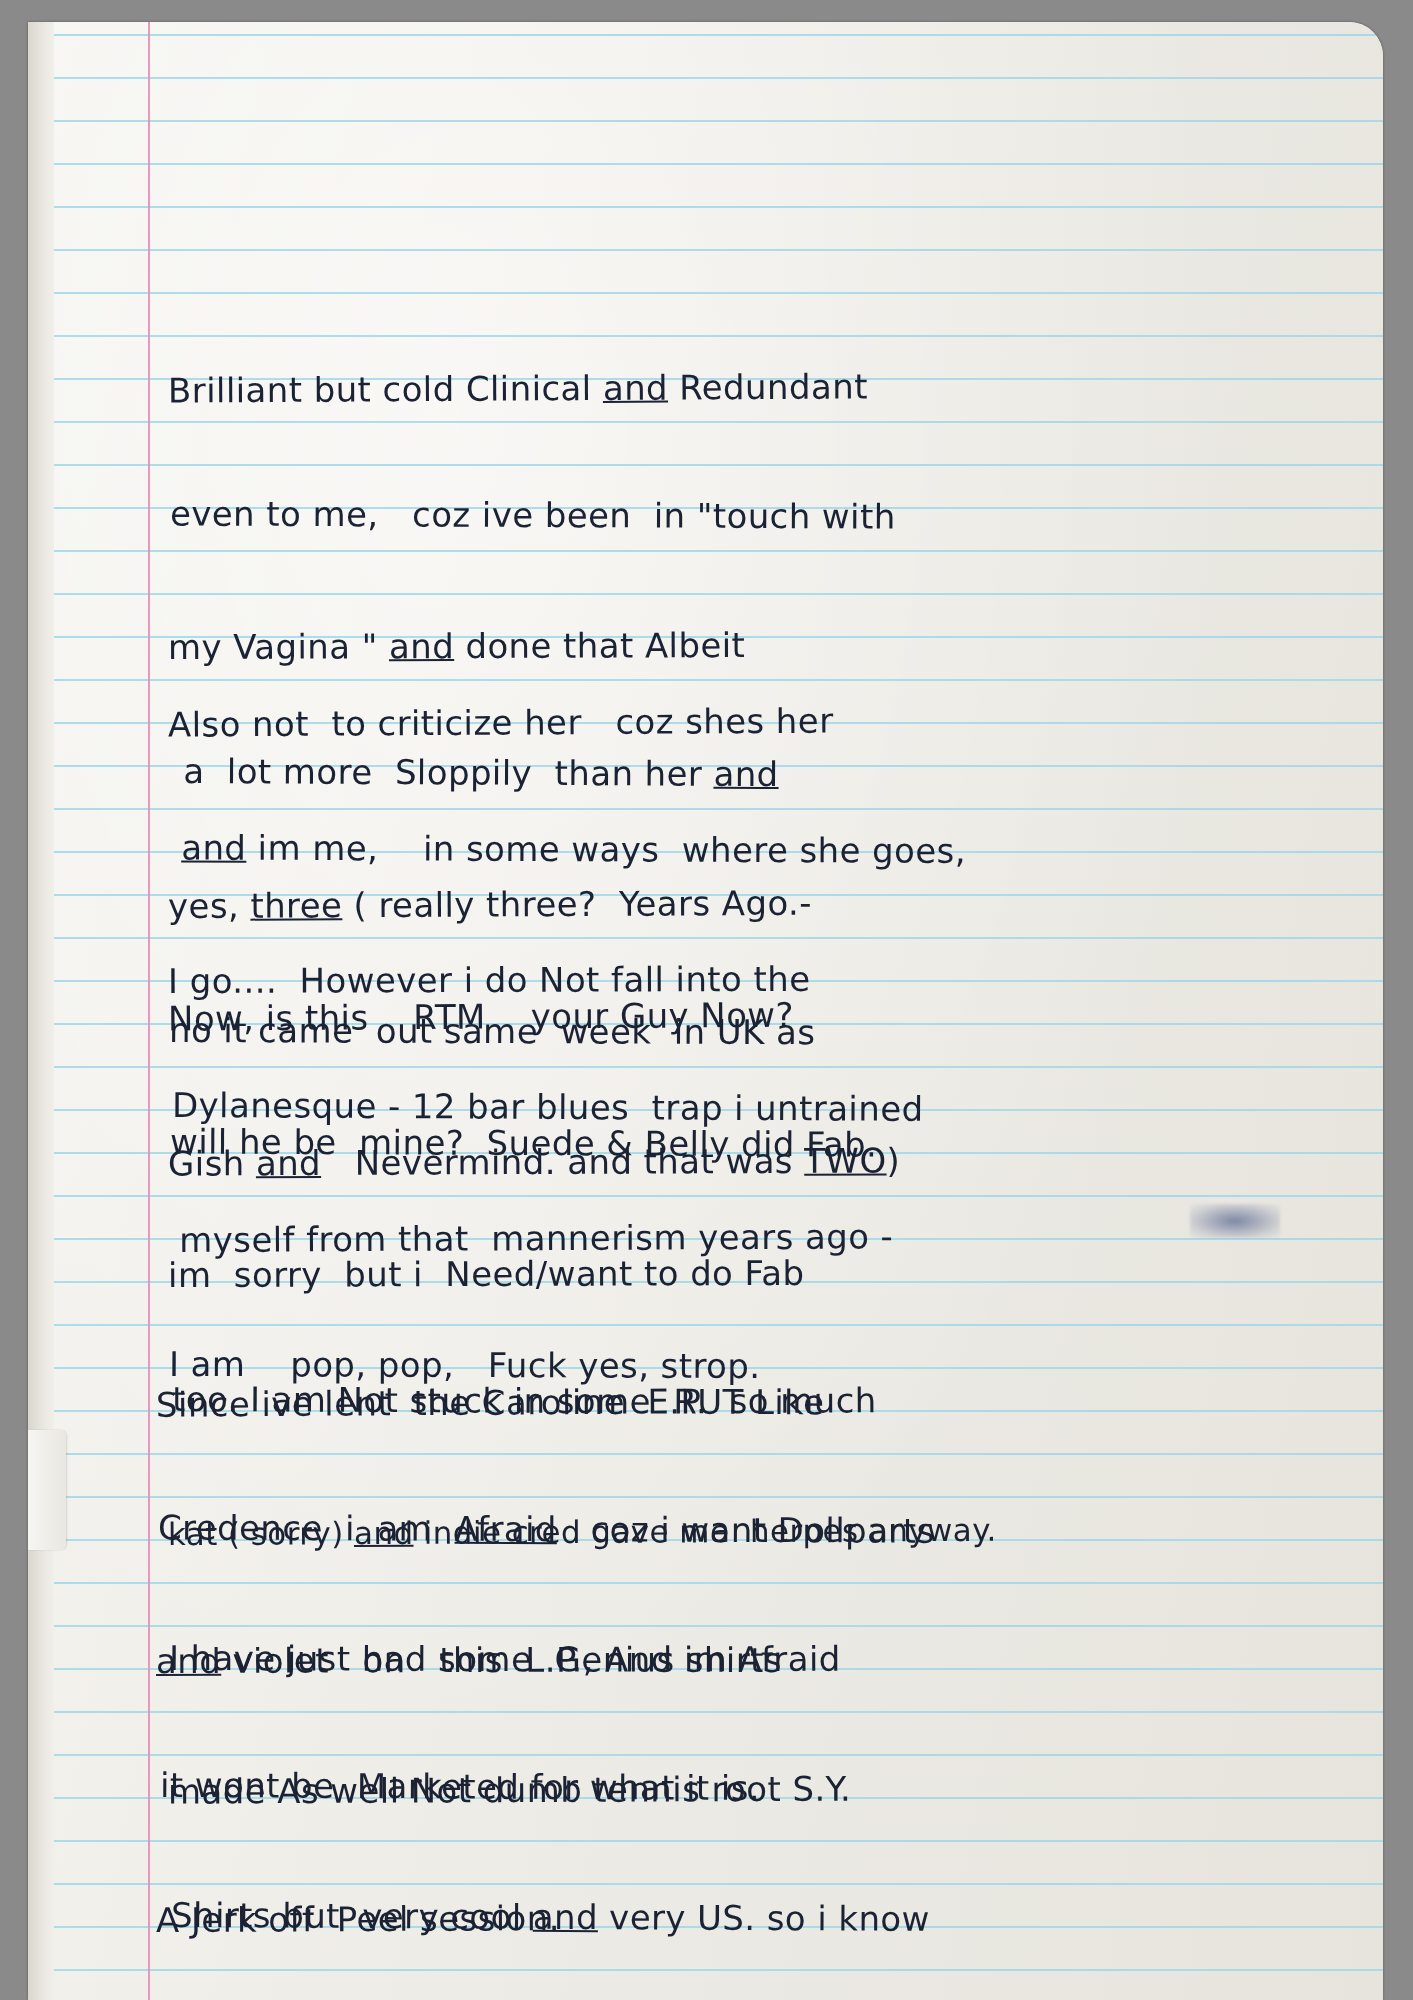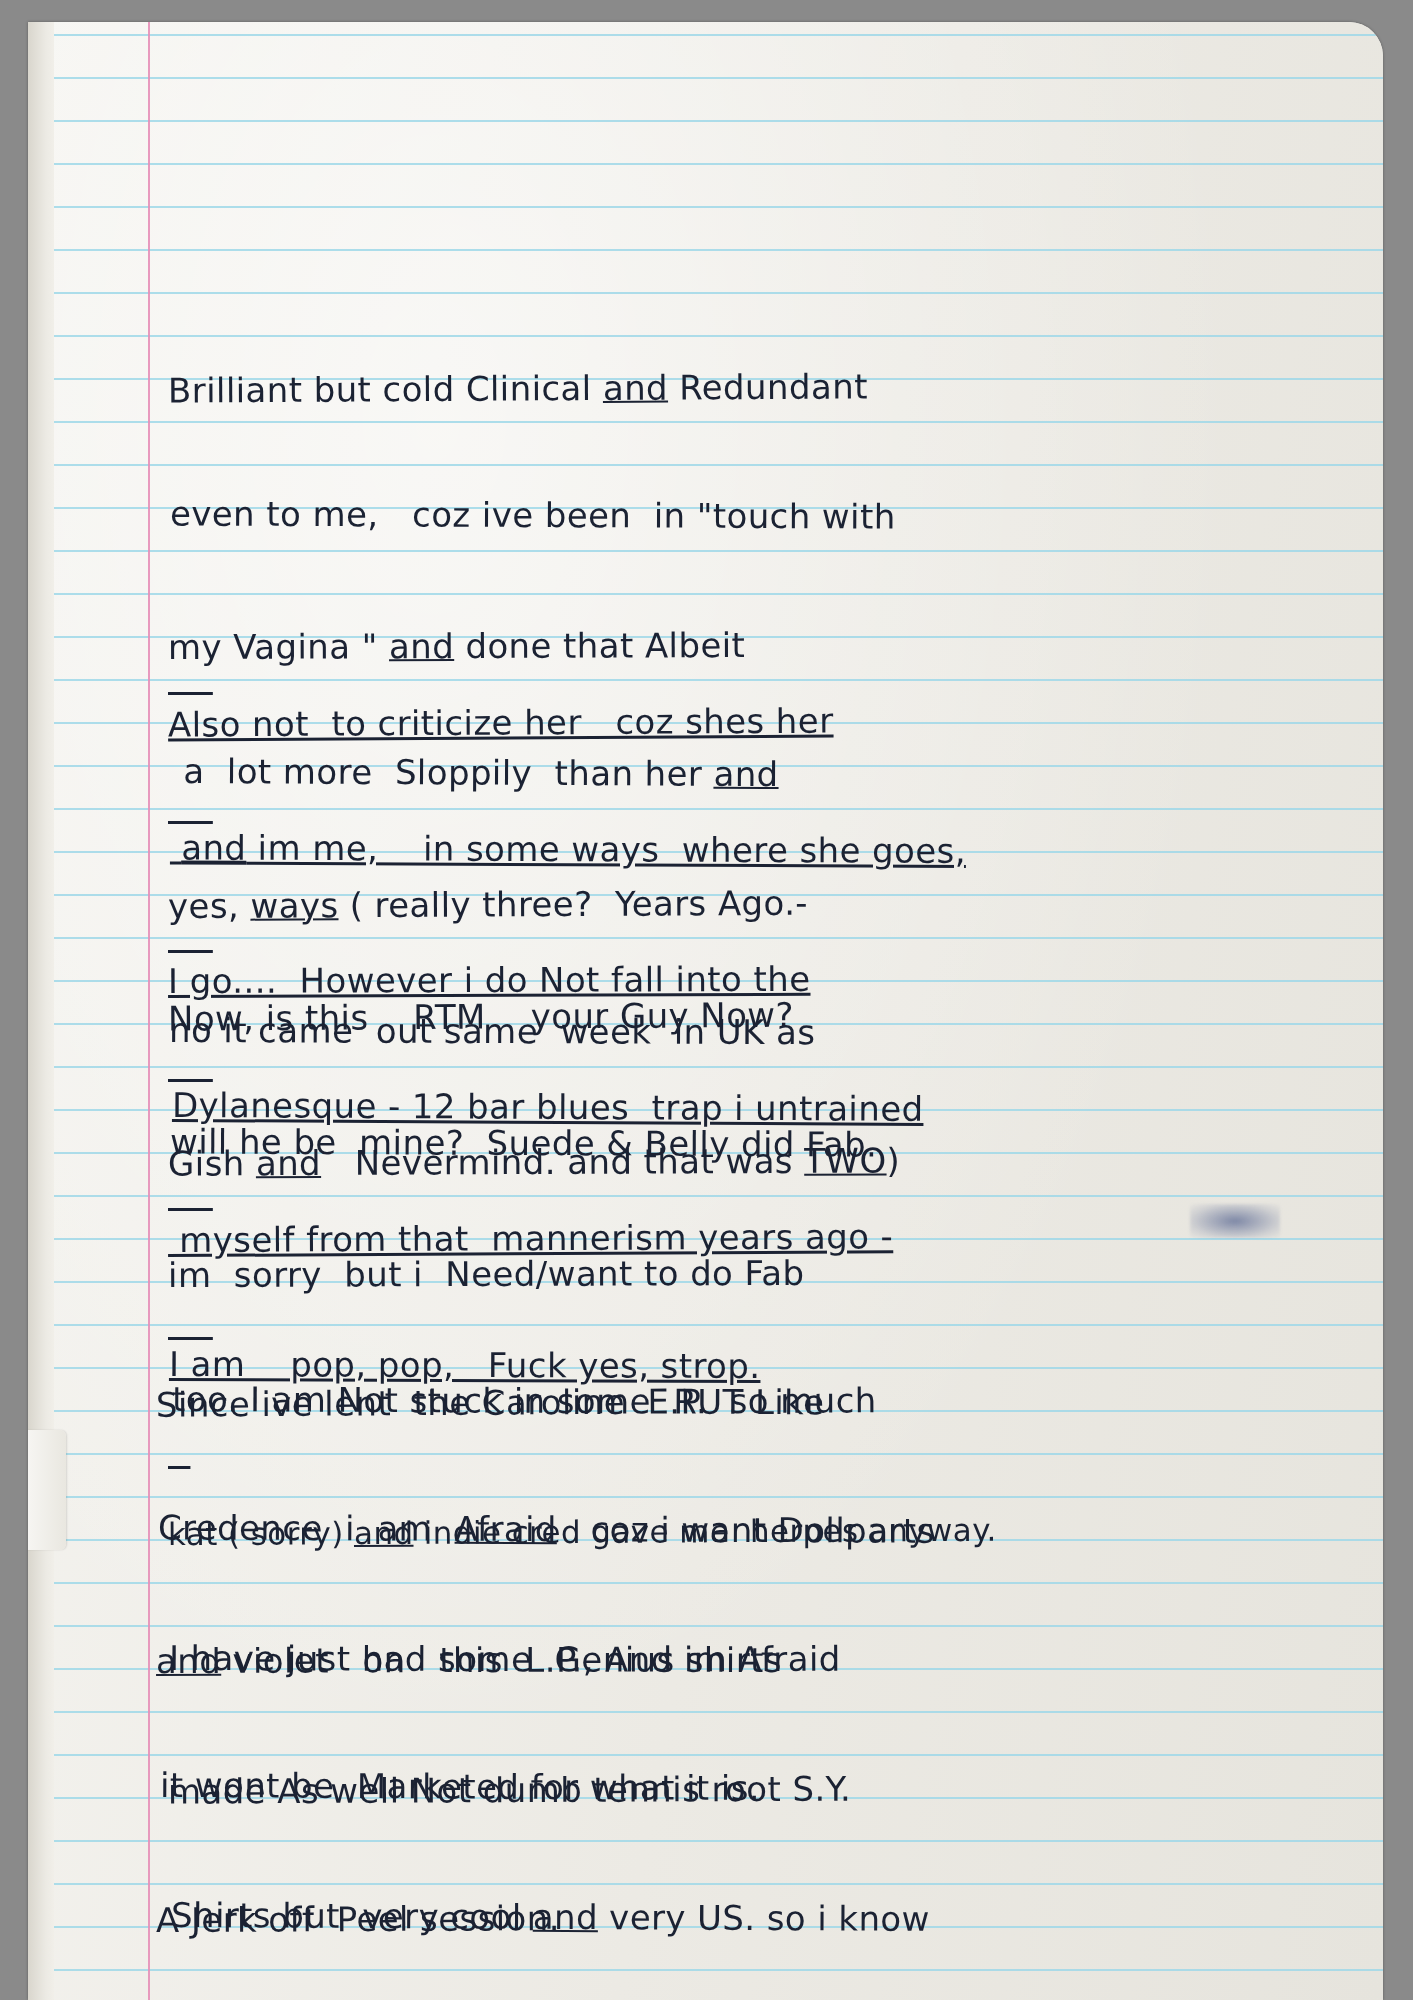--- a/index.html
+++ b/index.html
@@ -98,21 +98,21 @@
     letter-spacing: 0.4px;
     white-space: pre;
     transform-origin: left top;
   }
   .hand .ln {
     display: block;
     white-space: pre;
   }
 
   #block-1 { top: 258px; }
-  #block-2 { top: 592px; text-decoration: underline; }
+  #block-2 { top: 592px; }
   #block-3 { top: 886px; }
   #block-4 { top: 1272px; }
 
   
   .ln:nth-child(1)  { transform: rotate(-0.35deg); }
   .ln:nth-child(2)  { transform: rotate(0.25deg) translateX(2px); }
   .ln:nth-child(3)  { transform: rotate(-0.2deg); }
   .ln:nth-child(4)  { transform: rotate(0.3deg) translateX(4px); }
   .ln:nth-child(5)  { transform: rotate(-0.3deg); }
   .ln:nth-child(6)  { transform: rotate(0.2deg) translateX(1px); }
@@ -140,21 +140,21 @@
   <div id="rules"></div>
   <div id="margin-rule"></div>
   <div id="left-edge"></div>
   <div id="edge-tab"></div>
 
   <div class="hand" id="block-1">
     <span class="ln">Brilliant but cold Clinical <span class="u">and</span> Redundant</span>
     <span class="ln">even to me,   coz ive been  in "touch with</span>
     <span class="ln">my Vagina " <span class="u">and</span> done that Albeit</span>
     <span class="ln"> a  lot more  Sloppily  than her <span class="u">and</span></span>
-    <span class="ln">yes, <span class="u">ways</span> ( really three?  Years Ago.-</span>
+    <span class="ln">yes, <span class="u">three</span> ( really three?  Years Ago.-</span>
     <span class="ln">no it came  out same  week  in UK as</span>
     <span class="ln">Gish <span class="u">and</span>   Nevermind. and that was <span class="u">TWO</span>)</span>
   </div>
 
   <div class="hand" id="block-2">
     <span class="ln">Also not  to criticize her   coz shes her</span>
     <span class="ln"> <span class="u">and</span> im me,    in some ways  where she goes,</span>
     <span class="ln">I go....  However i do Not fall into the</span>
     <span class="ln">Dylanesque - 12 bar blues  trap i untrained</span>
     <span class="ln"> myself from that  mannerism years ago -</span>

